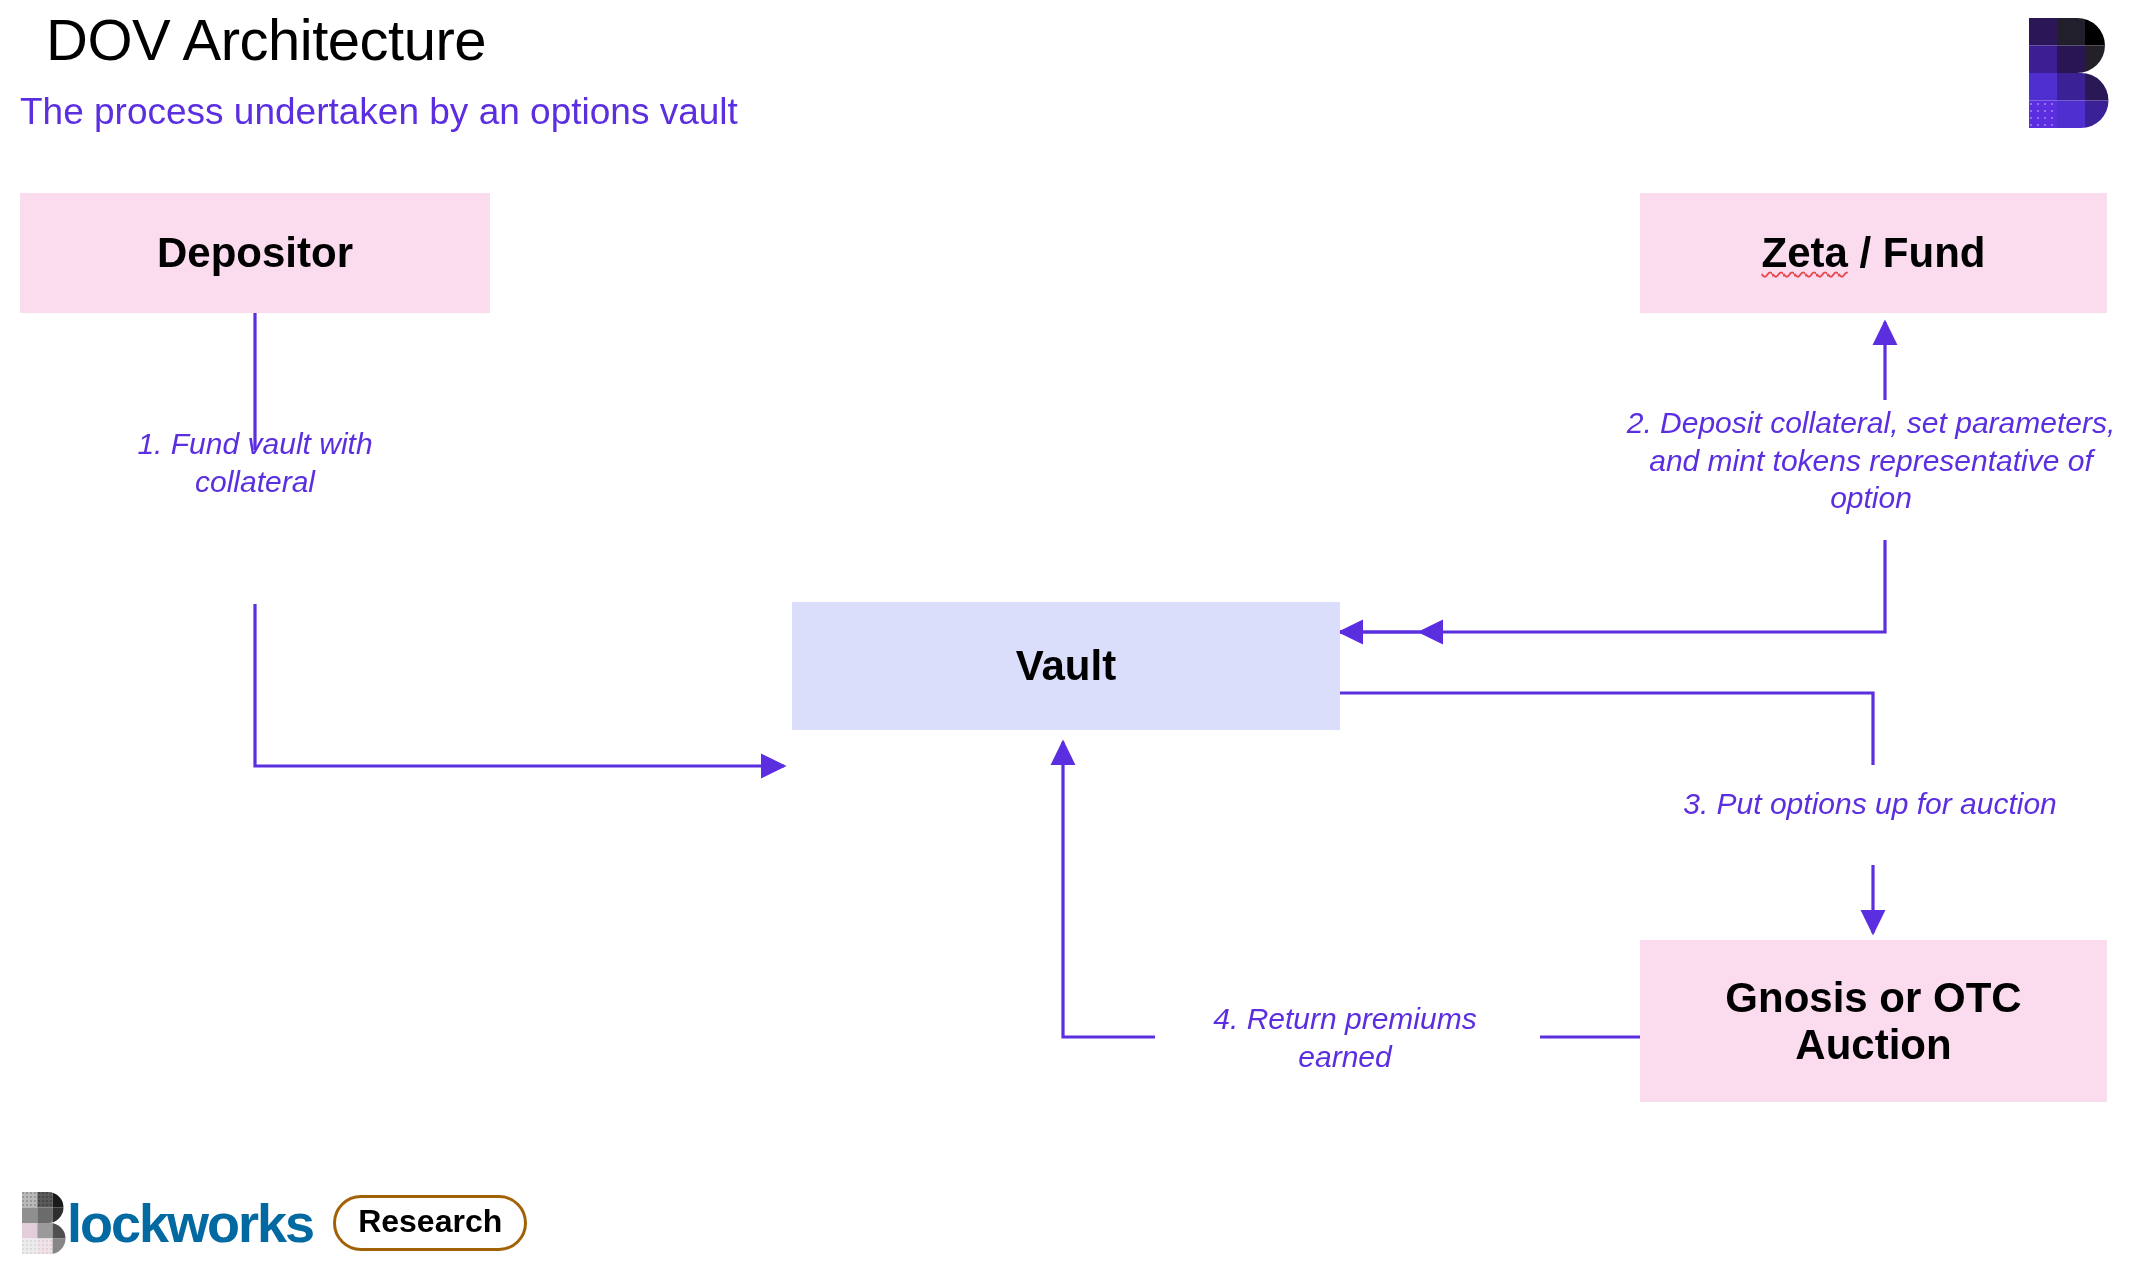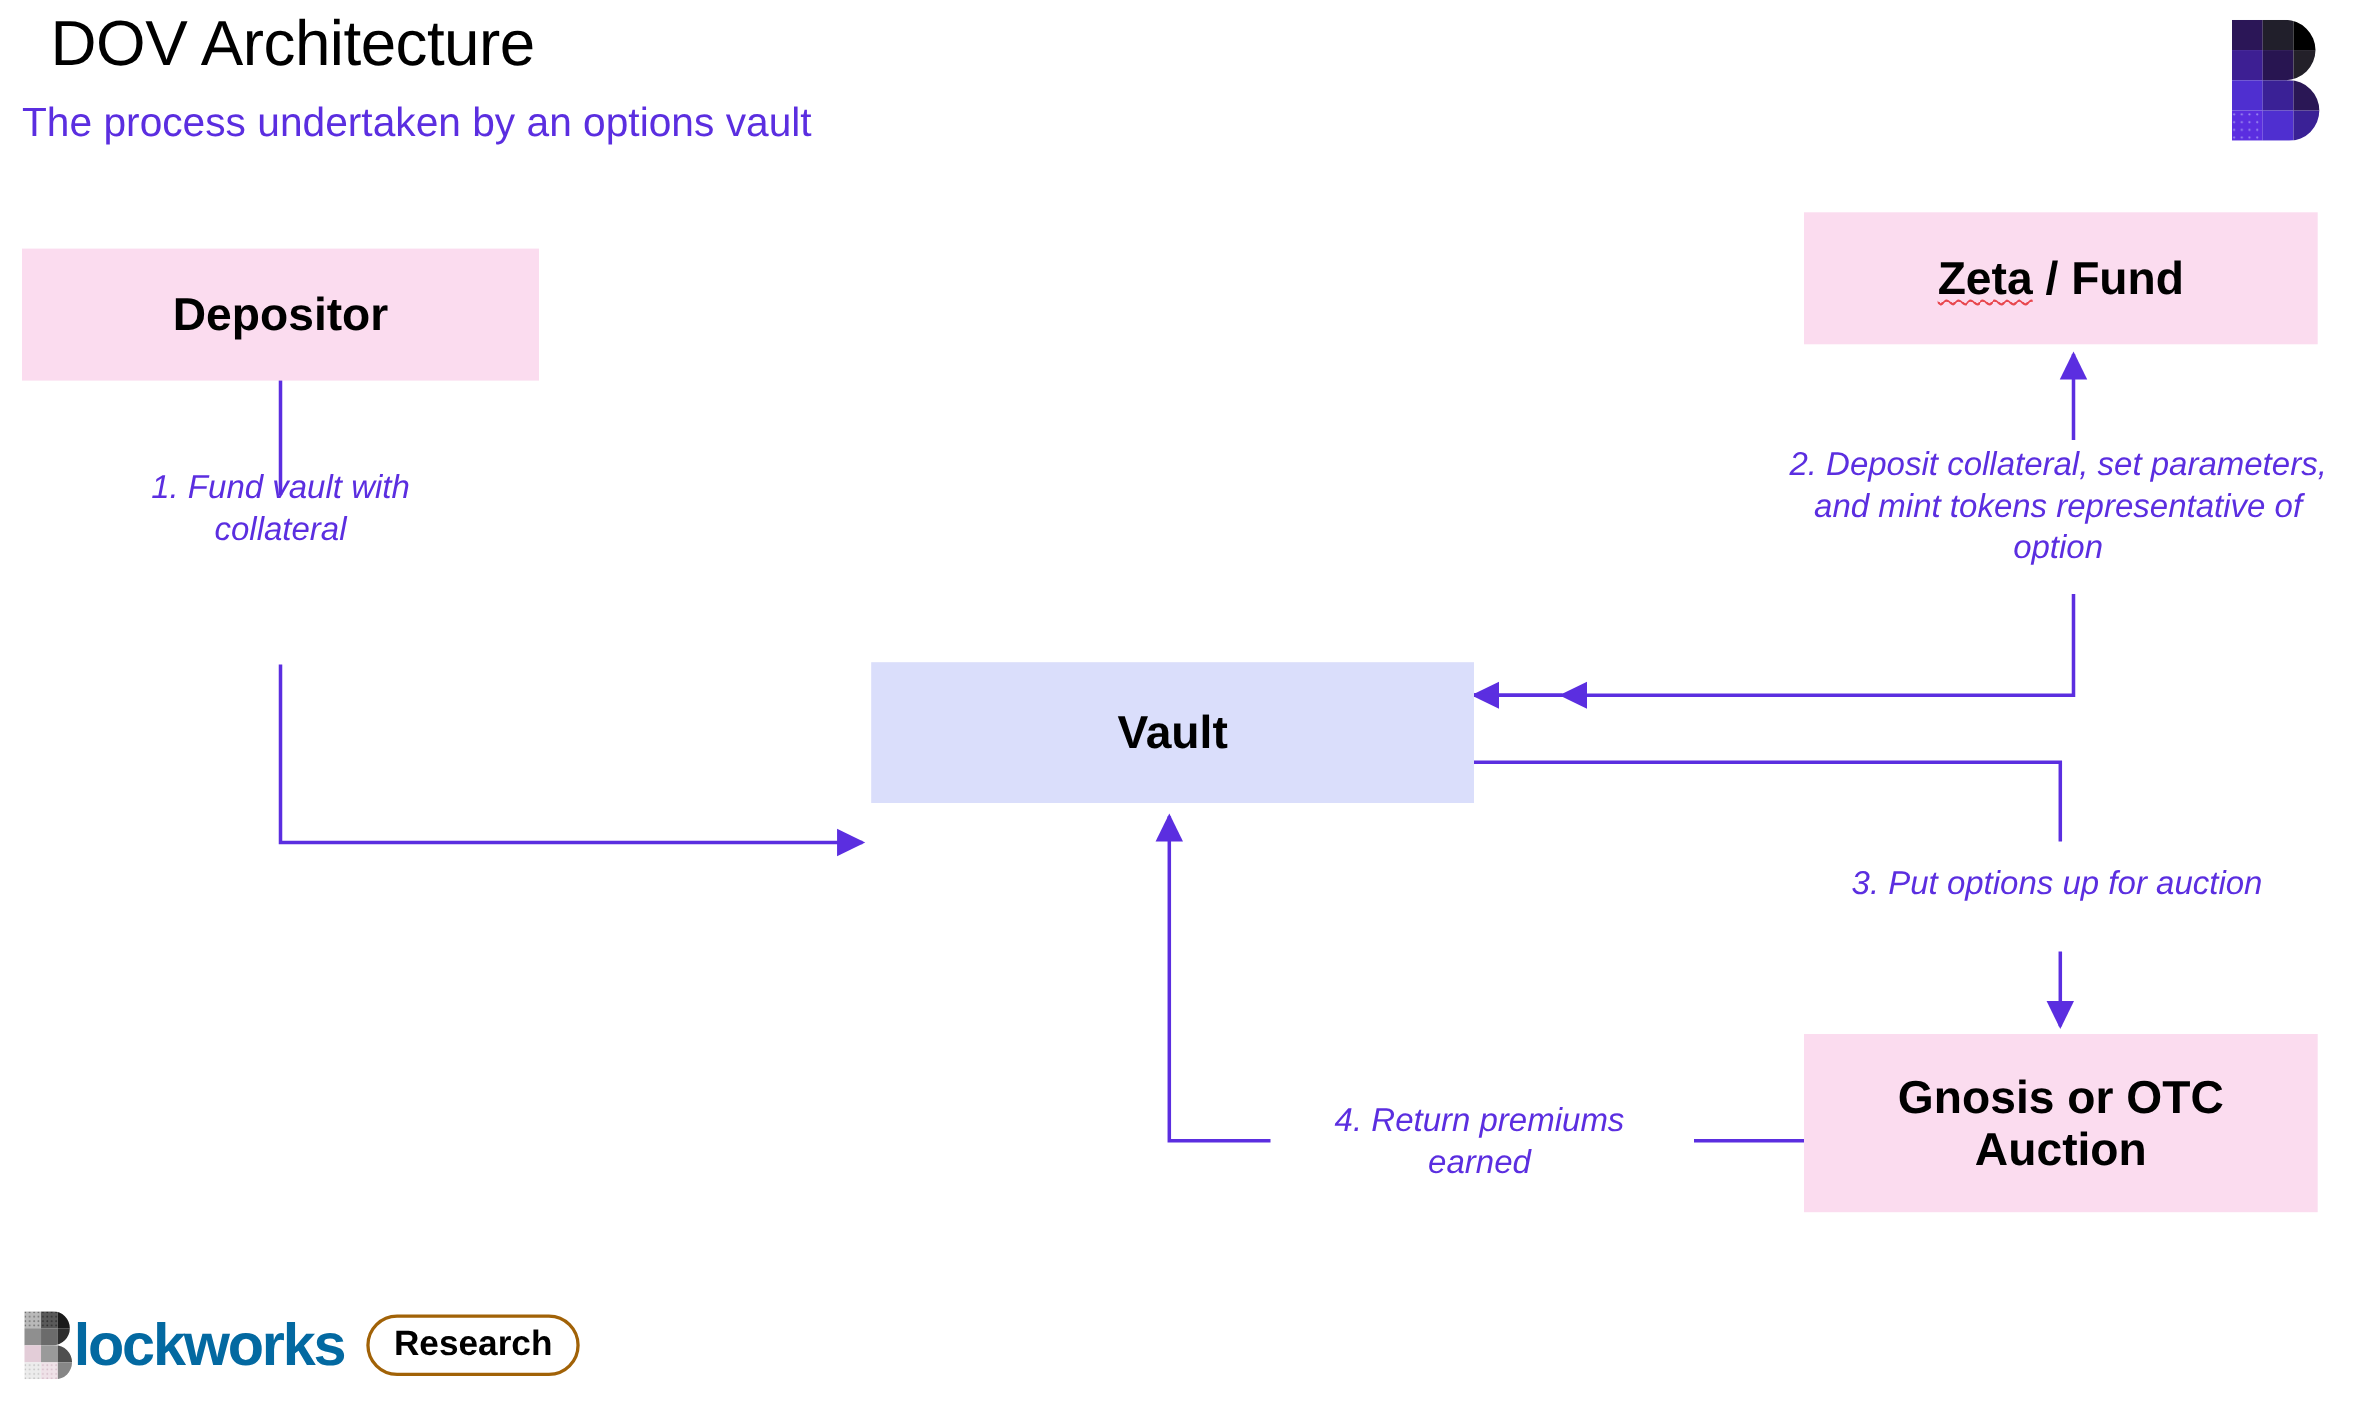--- a/index.html
+++ b/index.html
@@ -59,21 +59,20 @@
     font-weight: bold;
     color: #000000;
     line-height: 1.12;
   }
   .node-pink { background: #fbdcef; }
   .node-blue { background: #dadefb; }
 
   #node-depositor {
     left: 20px; top: 193px; width: 470px; height: 120px;
     font-size: 42px;
-    margin-top: 33px;
   }
   #node-opyn {
     left: 1640px; top: 193px; width: 467px; height: 120px;
     font-size: 42px;
   }
   #node-vault {
     left: 792px; top: 602px; width: 548px; height: 128px;
     font-size: 42px;
   }
   #node-auction {

